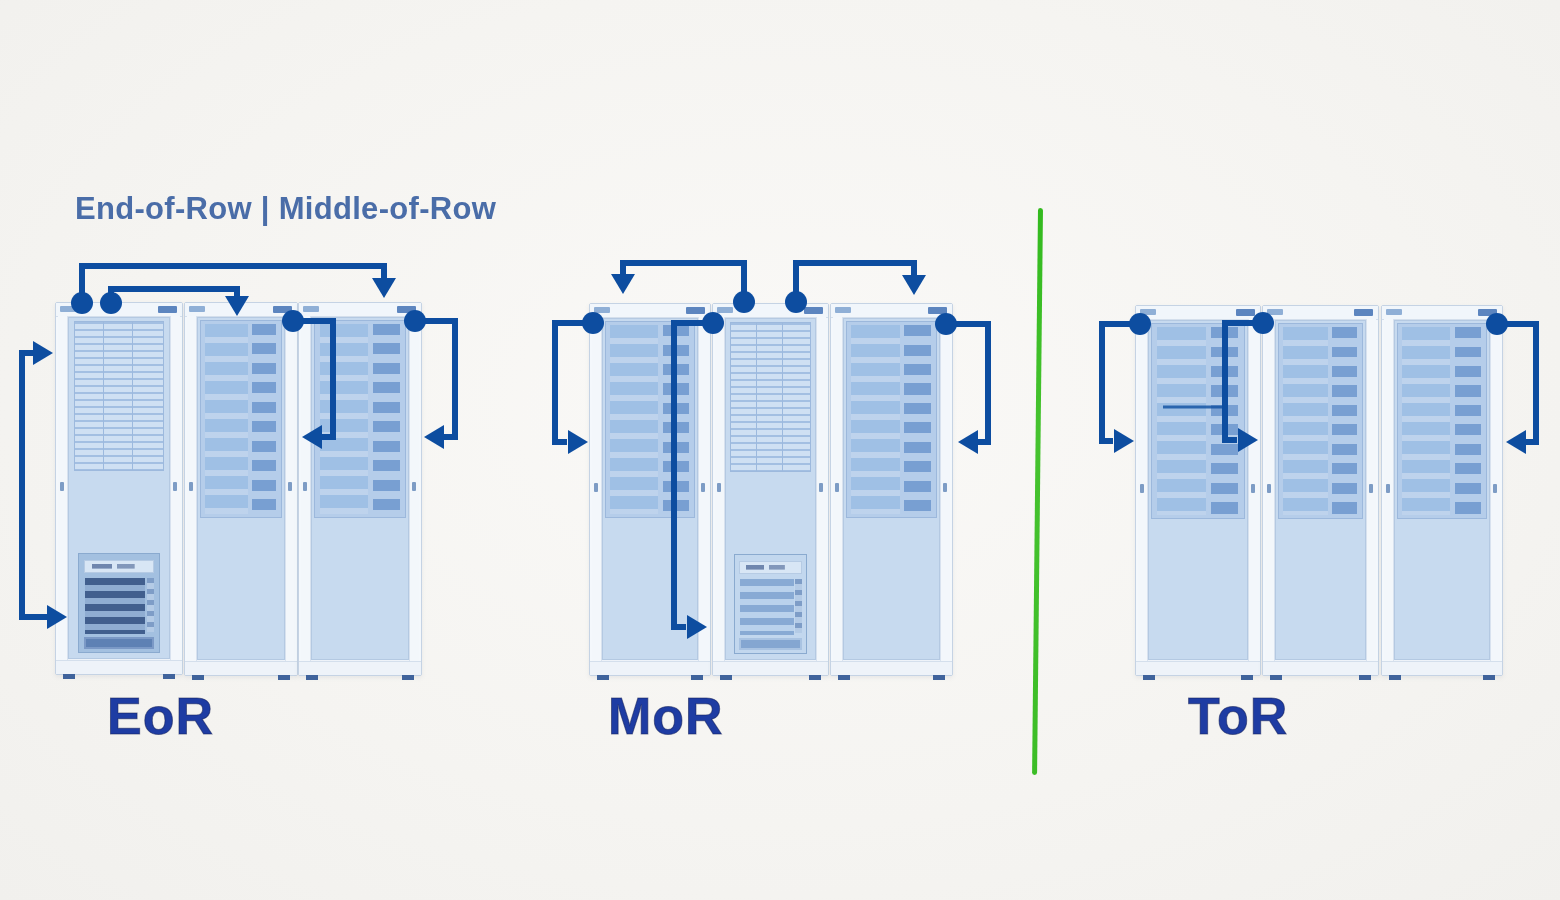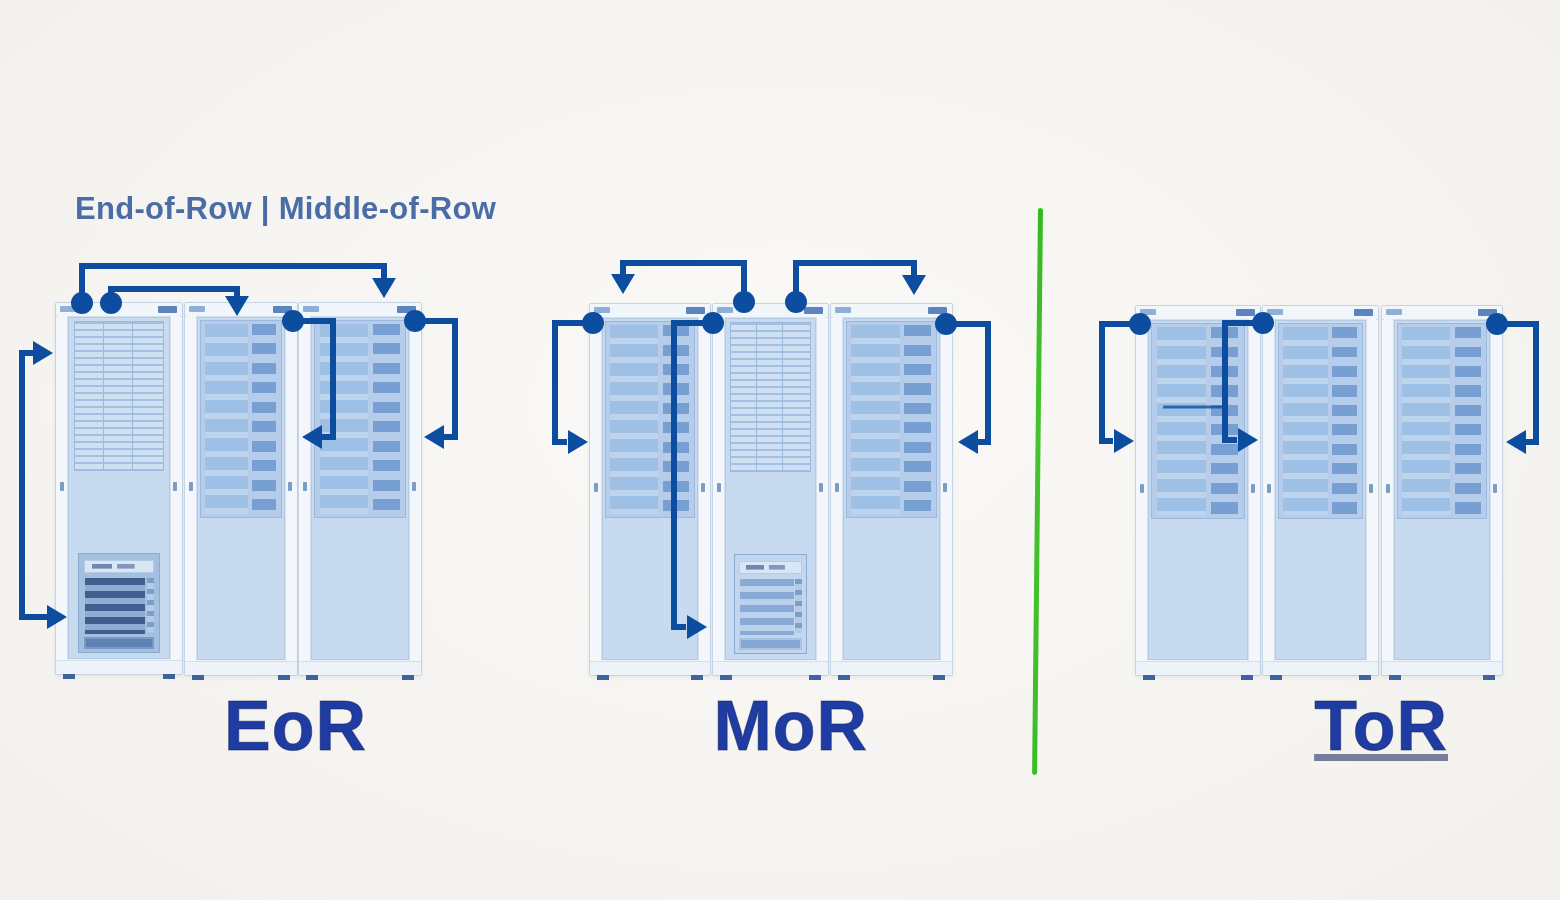--- a/index.html
+++ b/index.html
@@ -7,26 +7,26 @@
        font-family:"Liberation Sans", sans-serif;}
   .stage{position:relative;width:1560px;height:900px;background:
          radial-gradient(ellipse at 50% 45%, #faf9f7 0%, #f5f4f1 60%, #f1f0ed 100%); padding-left: 12px;}
 
   
   .sec-head{position:absolute;font-weight:bold;font-size:31px;letter-spacing:.3px;
             color:#4a6da8;white-space:nowrap;}
   .head-left{left:75px;top:191px;}
   .head-right{left:1160px;top:191px;}
 
-  .acr{position:absolute;width:260px;top:686px;text-align:right;font-weight:bold;
-       font-size:70px;color:#1e3ca3;letter-spacing:1px;
+  .acr{position:absolute;width:260px;top:686px;text-align:left;font-weight:bold;
+       font-size:52px;color:#1e3ca3;letter-spacing:1px;
        -webkit-text-stroke:1px rgba(18,30,84,.55);}
   .acr-eor{left:107px;}
   .acr-mor{left:608px;}
-  .acr-tor{left:1188px;text-decoration:underline;}
+  .acr-tor{left:1188px;}
 
   
   .divider{position:absolute;left:1038px;top:208px;width:5px;height:567px;
            background:linear-gradient(180deg,#33ba1e,#46c32f 40%,#3cbd26);
            transform:rotate(.6deg);transform-origin:top center;border-radius:3px;}
 
   
   .rack{position:absolute;background:#eef3f9;border:1px solid #c5d3e4;border-radius:2px;
         box-shadow:inset 0 0 0 2px #f4f8fc, 0 2px 4px rgba(120,130,150,.12);}
   .rtop{position:absolute;top:0;left:0;right:0;height:13px;background:#f1f6fb;

